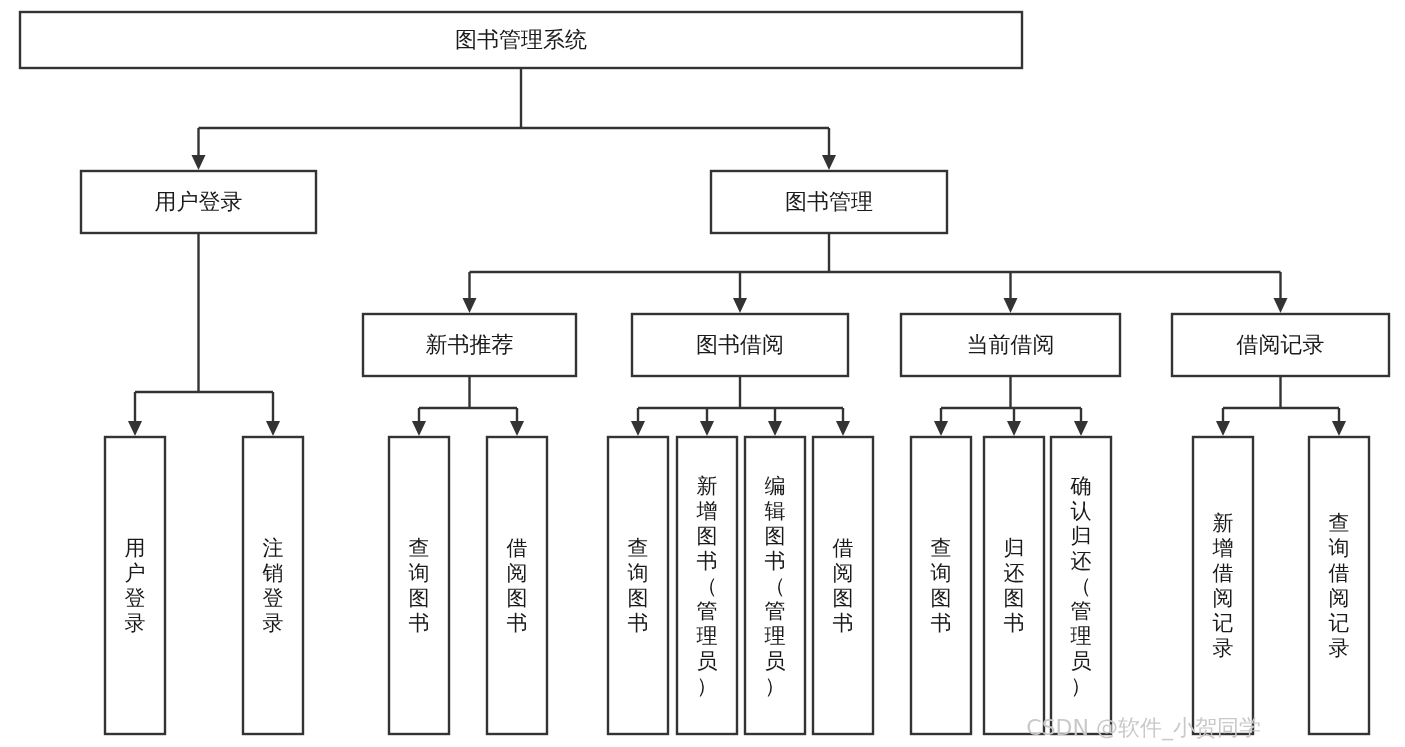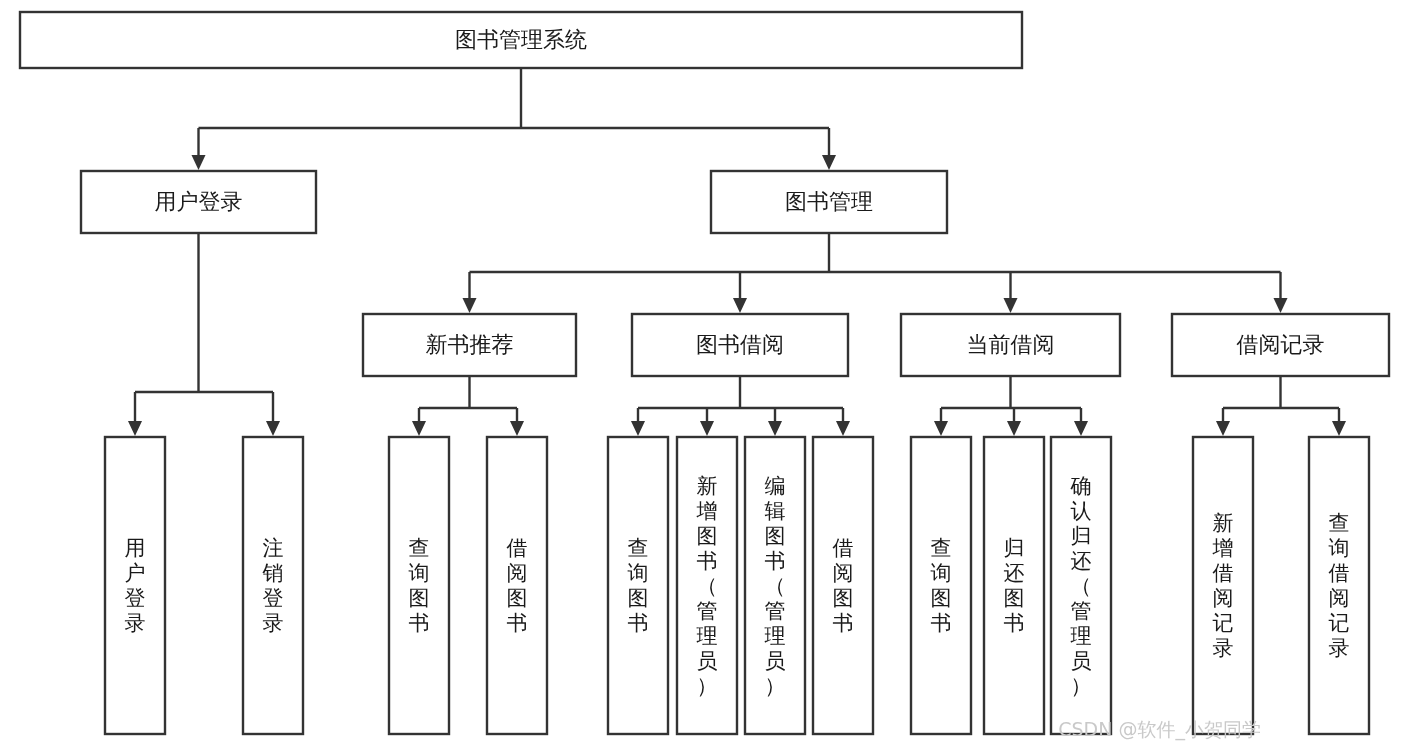--- a/index.html
+++ b/index.html
@@ -47,21 +47,21 @@
   }
   .arrow-head {
     fill: #333333;
     stroke: none;
   }
   .watermark {
     position: absolute;
     right: 6px;
     bottom: 4px;
     font-family: "DejaVu Sans", "Liberation Sans", sans-serif;
-    font-size: 19px;
+    font-size: 22px;
     color: #c9c9c9;
     white-space: nowrap;
     user-select: none;
   }
 </style>
 </head>
 <body>
 
 <div id="diagram-root">
 

